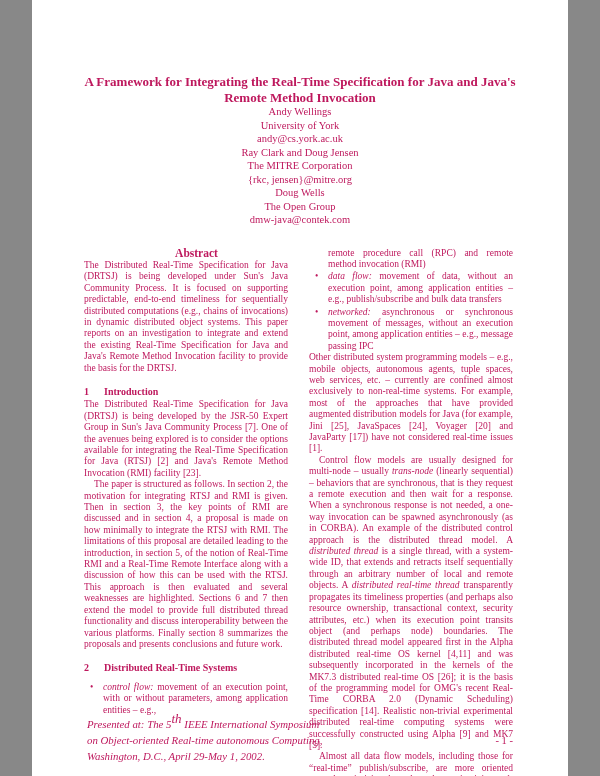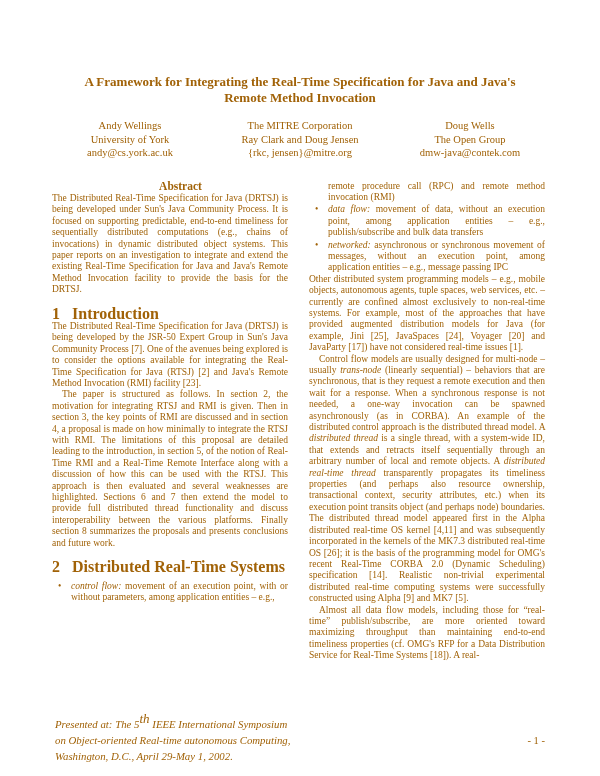--- a/index.html
+++ b/index.html
@@ -1,35 +1,35 @@
 <!DOCTYPE html>
 <html><head>
 <meta charset="utf-8">
 <style>
   html,body{margin:0;padding:0;background:#888;}
   .page{
     position:relative;
-    width:600px;height:776px;
+    width:536px;height:776px;
     margin:0 auto;
     background:#ffffff;
-    color:#a16207;
+    color:#be185d;
     font-family:"Liberation Serif","DejaVu Serif",serif;
     overflow:hidden;
   }
   .title{
     padding-top:74px;
     text-align:center;
     font-size:13px;
     line-height:15.5px;
     font-weight:bold;
   }
   .authors{
     display:flex;
     padding:0 45px;
-    margin-top:14px;
+    flex-direction:column;
   }
   .author-card{
     flex:1;
     text-align:center;
     font-size:10.5px;
     line-height:13.5px;
   }
   .columns{
     display:flex;
     gap:21px;
@@ -47,21 +47,21 @@
     margin-left:21px;
     margin-bottom:1px;
     text-align:center;
     font-size:11.5px;
     font-weight:bold;
   }
   .abstract-body{margin-left:21px;}
   .sec-heading{
     margin-top:12px;
     margin-bottom:2px;
-    font-size:16px;
+    font-size:10px;
     font-weight:bold;
     text-align:left;
   }
   .sec-num{display:inline-block;width:20px;}
   .indent{text-indent:10px;}
   .paragap{margin-top:9px;}
   .bullet{display:flex;padding-left:6px;margin-top:1px;}
   .bullet.first{margin-top:8px;}
   .bullet .marker{width:13px;flex:none;}
   .bullet .btxt{flex:1;text-align:justify;}
@@ -92,22 +92,22 @@
     <div>Remote Method Invocation</div>
   </div>
 
   <div class="authors">
     <div class="author-card">
       <div>Andy Wellings</div>
       <div>University of York</div>
       <div>andy@cs.york.ac.uk</div>
     </div>
     <div class="author-card">
+      <div>Ray Clark and Doug Jensen</div>
       <div>The MITRE Corporation</div>
-      <div>Ray Clark and Doug Jensen</div>
       <div>{rkc, jensen}@mitre.org</div>
     </div>
     <div class="author-card">
       <div>Doug Wells</div>
       <div>The Open Group</div>
       <div>dmw-java@contek.com</div>
     </div>
   </div>
 
   <div class="columns">

